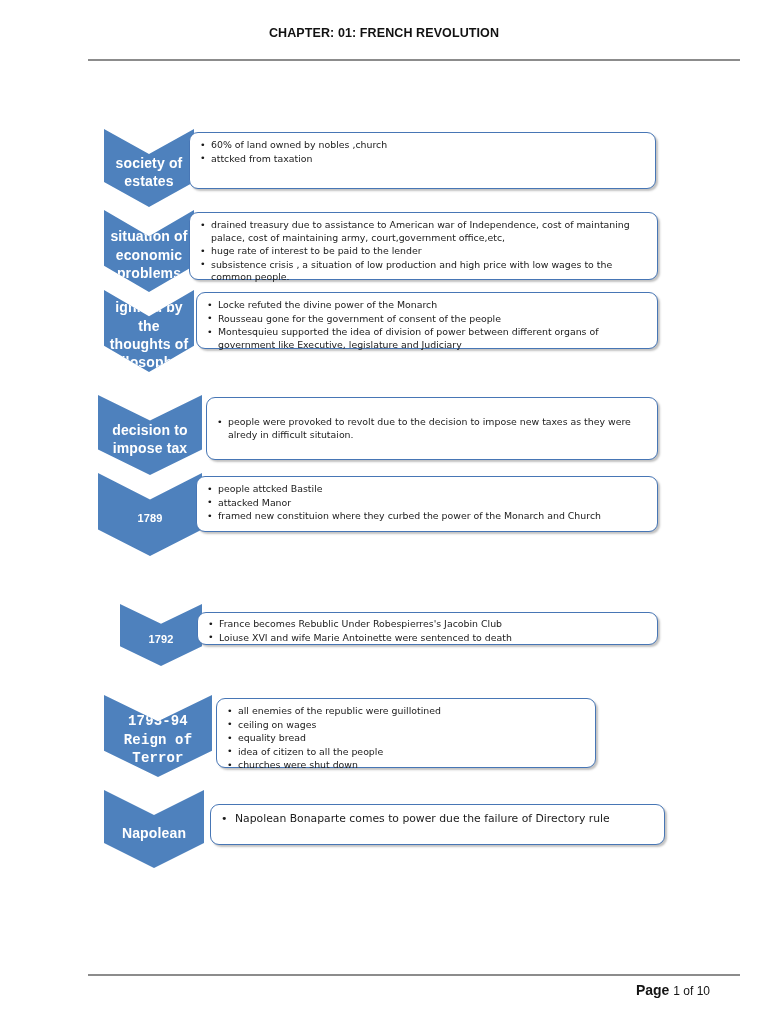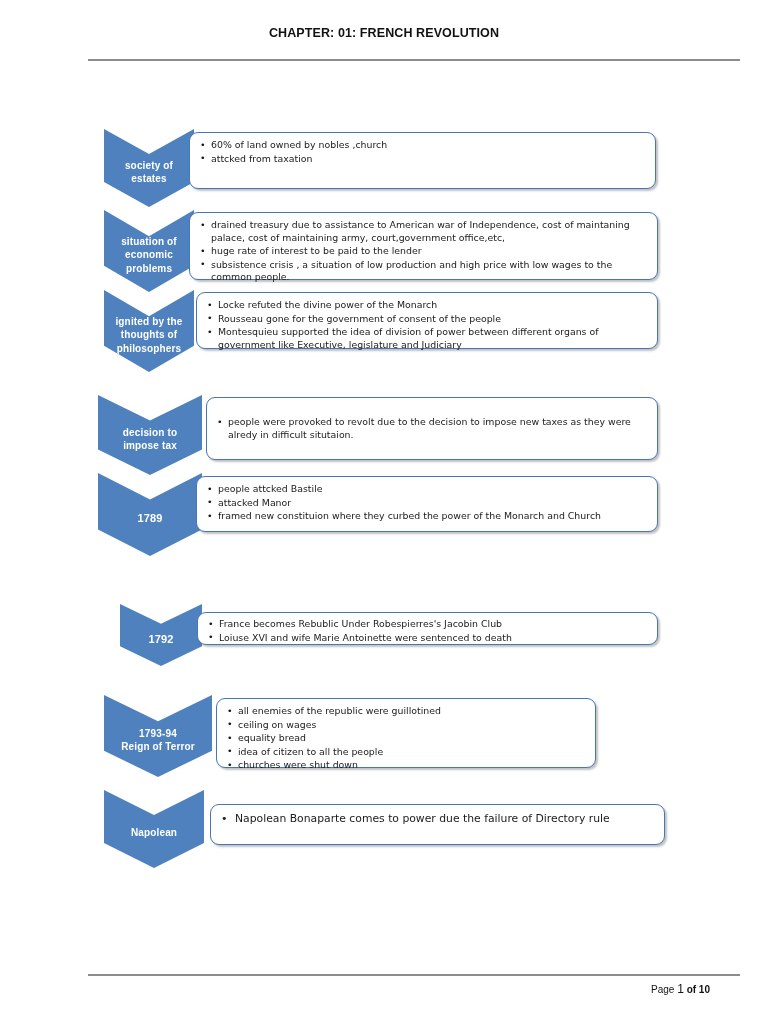--- a/index.html
+++ b/index.html
@@ -78,21 +78,21 @@
 
   
   .row {
     position: absolute;
   }
 
   .chevron {
     position: absolute;
     background: #4e81bd;
     color: #ffffff;
-    font-size: 10px;
+    font-size: 14px;
     font-weight: bold;
     text-align: center;
     line-height: 1.32;
     letter-spacing: 0.15px;
     -webkit-clip-path: polygon(0% 0%, 50% 32%, 100% 0%, 100% 68%, 50% 100%, 0% 68%);
     clip-path: polygon(0% 0%, 50% 32%, 100% 0%, 100% 68%, 50% 100%, 0% 68%);
     display: flex;
     align-items: center;
     justify-content: center;
     box-sizing: border-box;
@@ -157,23 +157,23 @@
     position: absolute;
     top: 981px;
     left: 0;
     width: 710px;
     text-align: right;
     font-family: "Liberation Sans", sans-serif;
     font-size: 10px;
     font-weight: bold;
     color: #141414;
   }
-  .footer-text .pg-word { font-weight: normal; font-size: 10px; }
+  .footer-text .pg-word { font-weight: bold; font-size: 14px; }
   .footer-text .pg-num  { font-weight: normal; font-size: 12px; }
-  .footer-text .pg-of   { font-weight: bold; font-size: 10px; }
+  .footer-text .pg-of   { font-weight: normal; font-size: 12px; }
 </style>
 </head>
 <body>
 
 <div class="page">
 
   <div class="header">
     <span class="header-title">CHAPTER: 01: FRENCH REVOLUTION</span>
   </div>
   <div class="header-rule"></div>
@@ -253,21 +253,21 @@
     </div>
     <div class="callout" style="left:197px; top:611px; width:461px; height:33px; padding-top:5px;">
       <ul>
         <li>France becomes Rebublic Under Robespierres's Jacobin Club</li>
         <li>Loiuse XVI and wife Marie Antoinette were sentenced to death</li>
       </ul>
     </div>
   </div>
 
   <div class="row">
-    <div class="chevron" style="left:104px; top:694px; width:108px; height:82px;">
+    <div class="chevron" style="left:104px; top:694px; width:108px; height:82px;font-family:Liberation Mono, monospace;">
       <span class="chevron-label">1793-94
 Reign  of Terror</span>
     </div>
     <div class="callout" style="left:216px; top:697px; width:380px; height:70px;">
       <ul>
         <li>all enemies of the republic were guillotined</li>
         <li>ceiling on wages</li>
         <li>equality bread</li>
         <li>idea of citizen to all the people</li>
         <li>churches were shut down</li>

